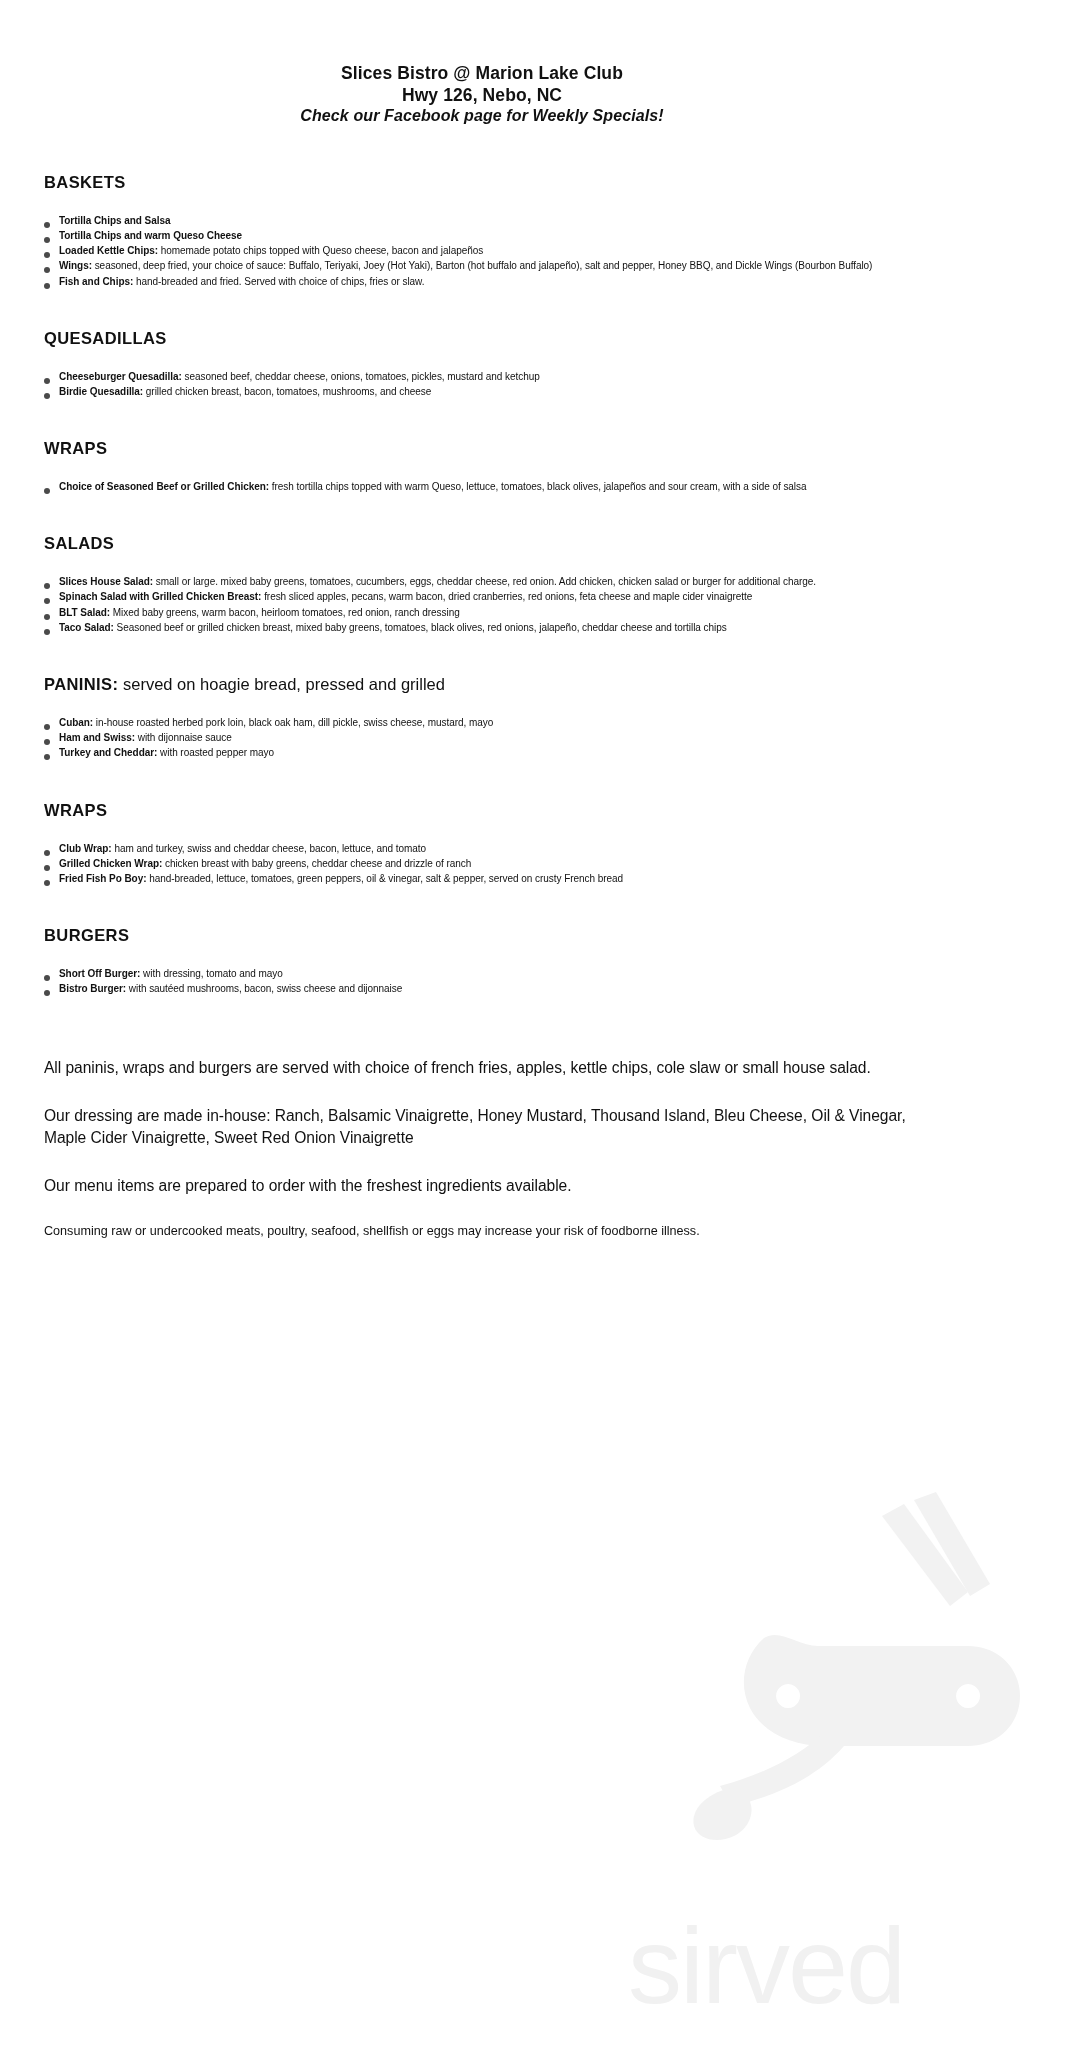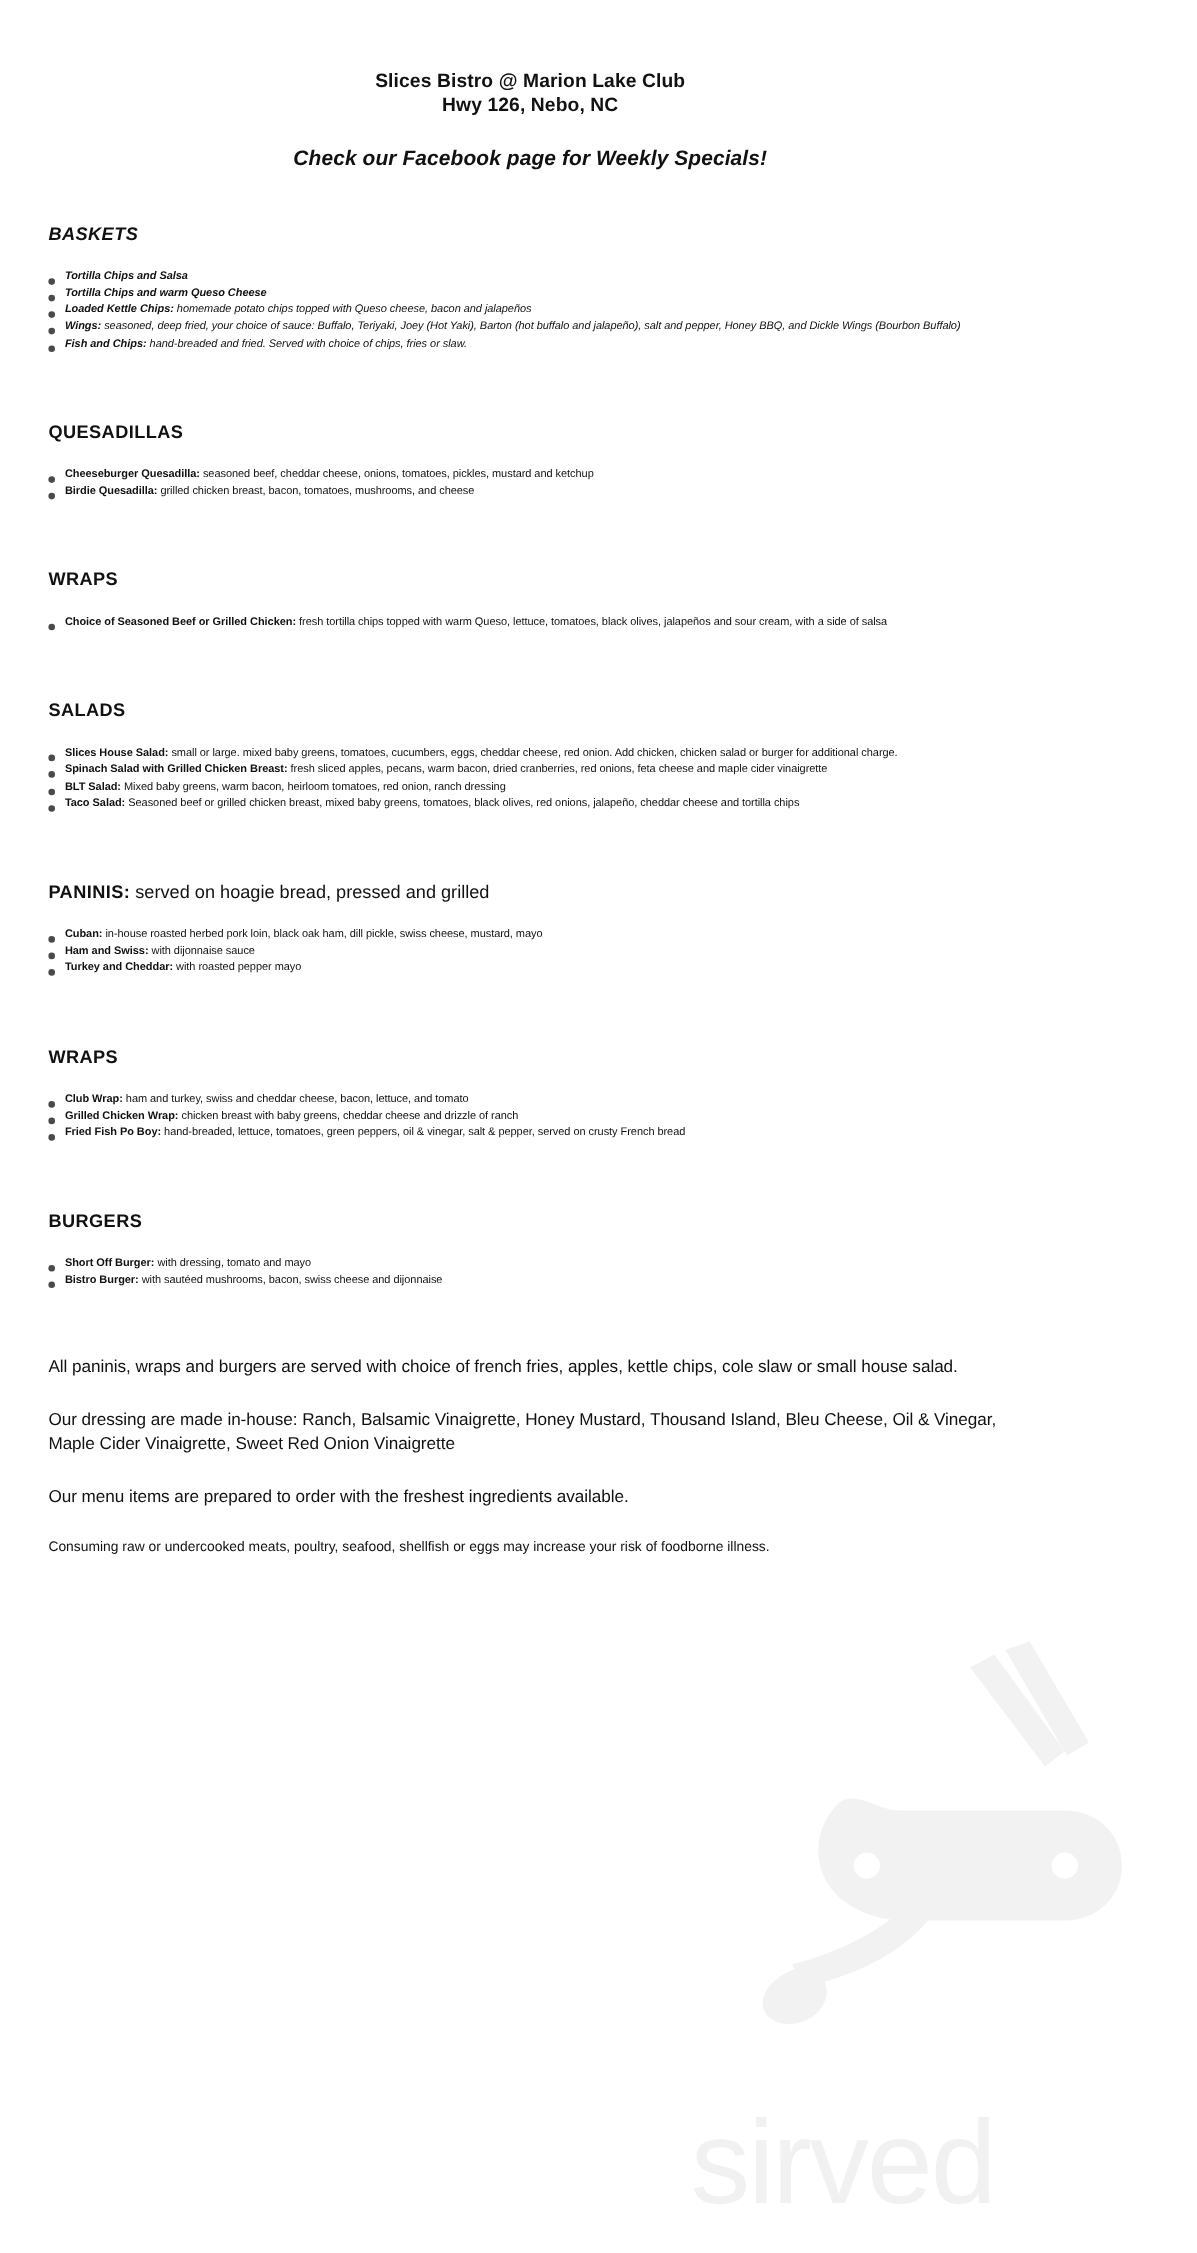--- a/index.html
+++ b/index.html
@@ -61,31 +61,30 @@
     padding-top: 62px;
   }
   .header .line {
     font-size: 17.5px;
     font-weight: bold;
     line-height: 1.28;
     letter-spacing: 0.1px;
   }
   .facebook-note {
     text-align: center;
-    font-size: 19px;
+    font-size: 16px;
     font-weight: bold;
     font-style: italic;
-    margin-top: 27px;
     letter-spacing: 0.1px;
   }
 
   .section {
-    margin-top: 64px;
-  }
-  .section.first { margin-top: 48px; font-style: italic; }
+    margin-top: 40px;
+  }
+  .section.first { margin-top: 48px; }
 
   .section-title {
     font-size: 16.5px;
     font-weight: bold;
     letter-spacing: 0.4px;
     margin-left: 6px;
   }
   .section-title .note {
     font-weight: normal;
     letter-spacing: 0;

